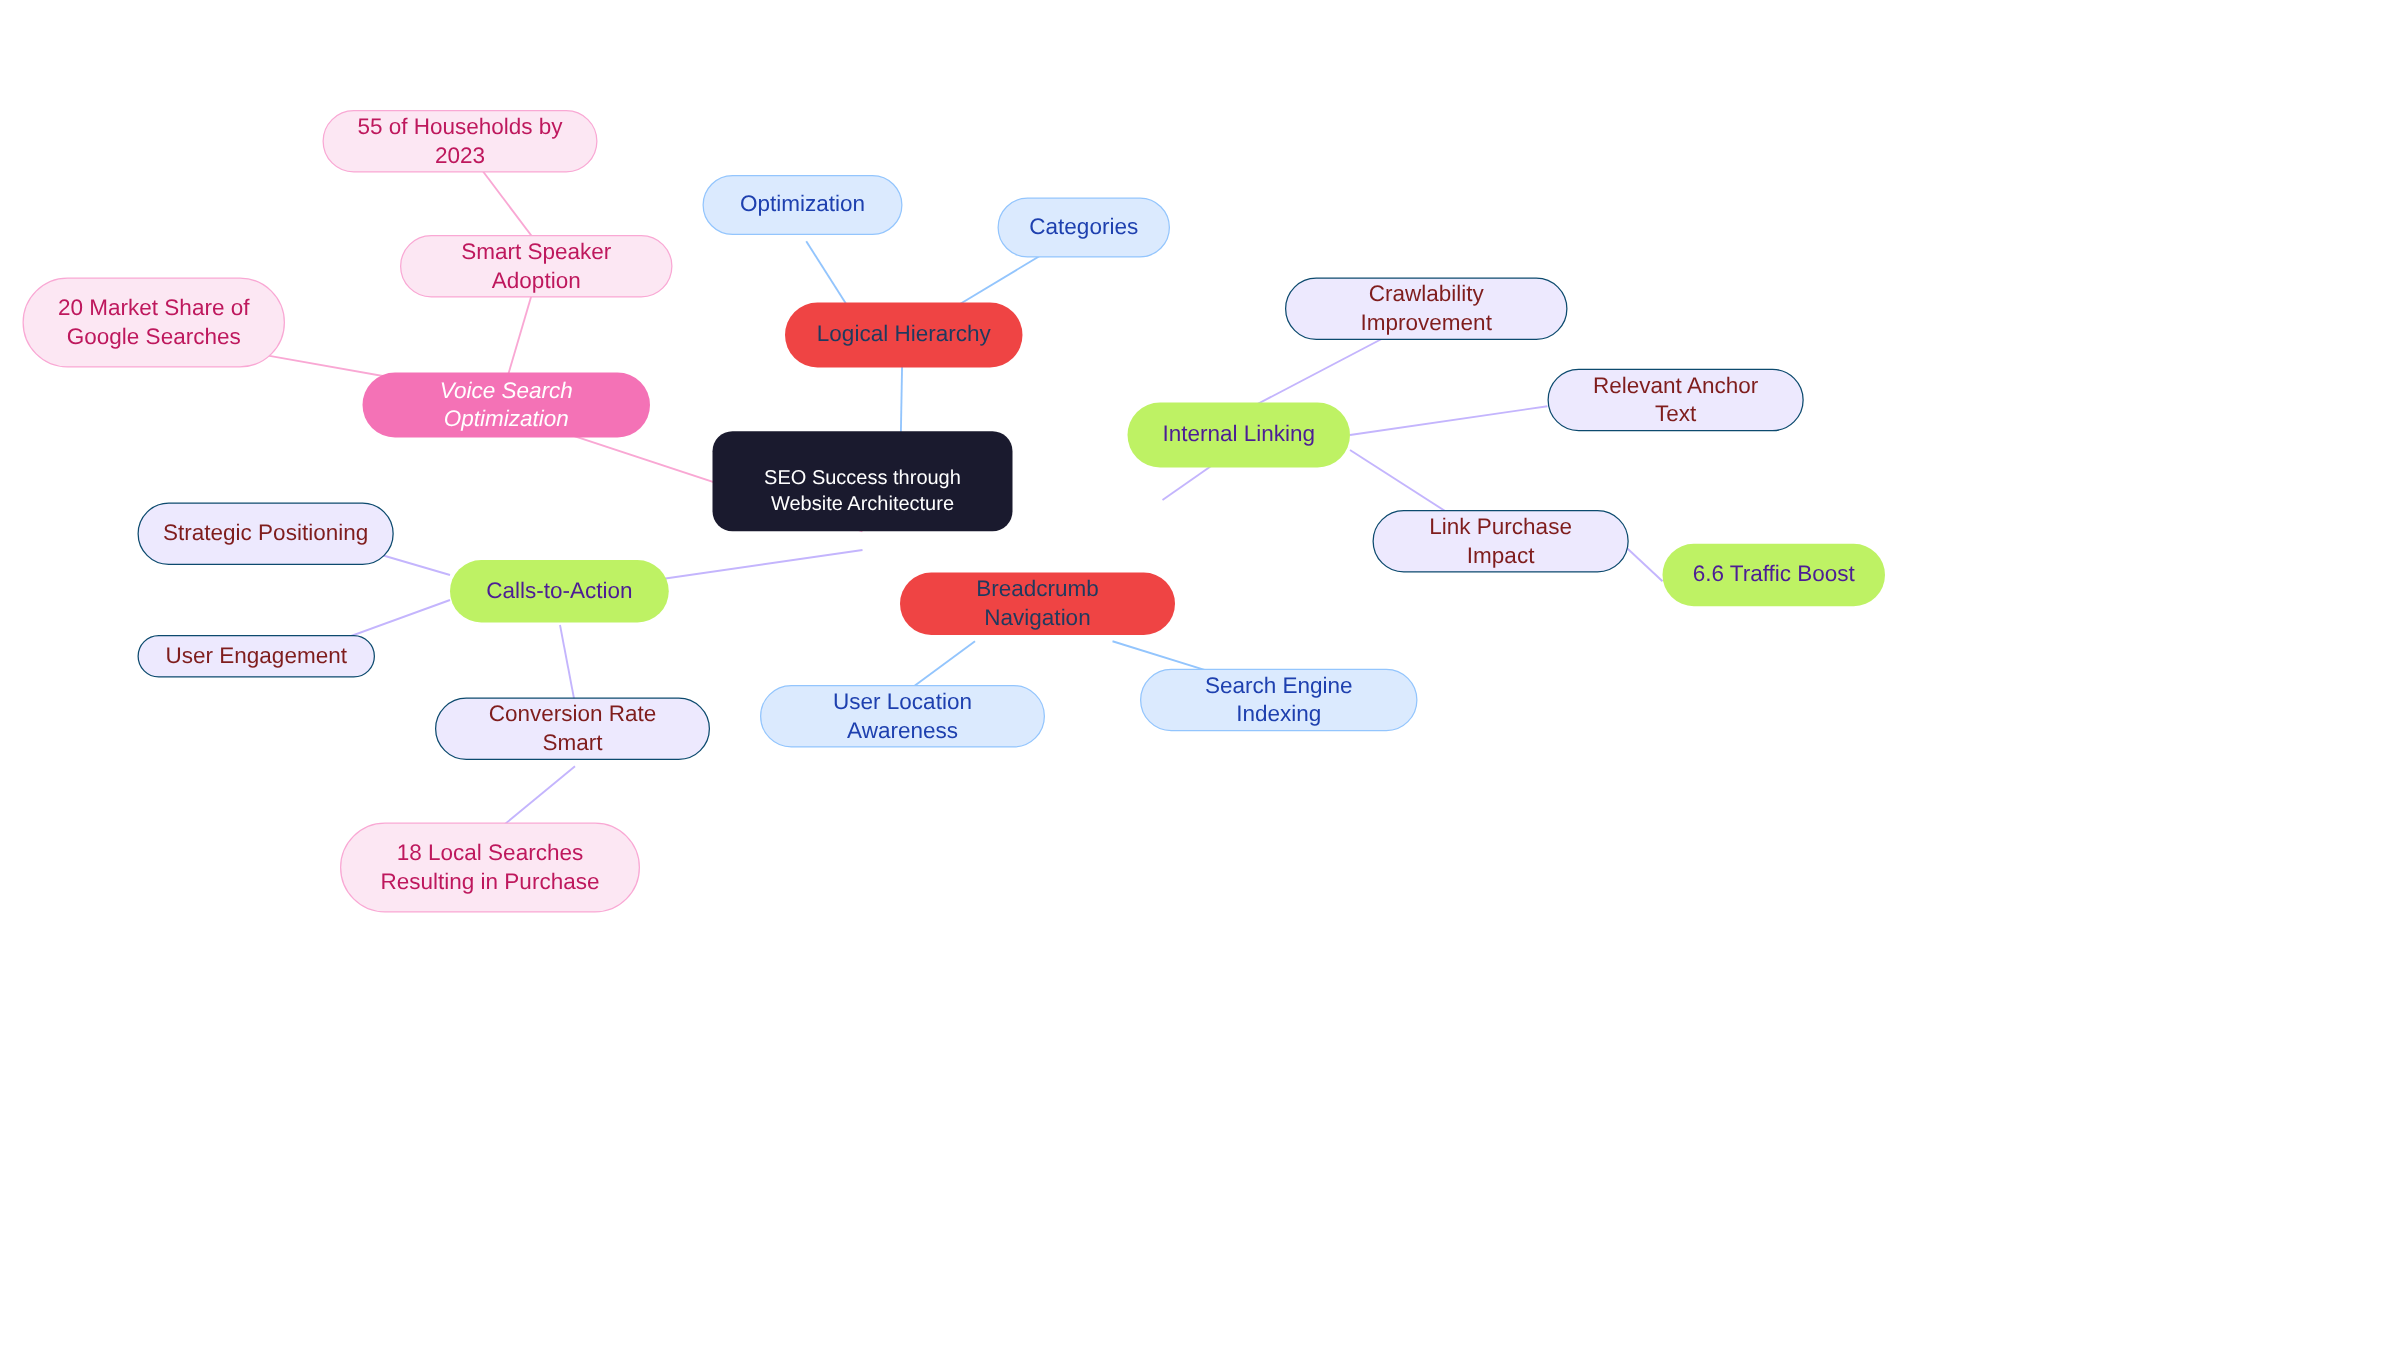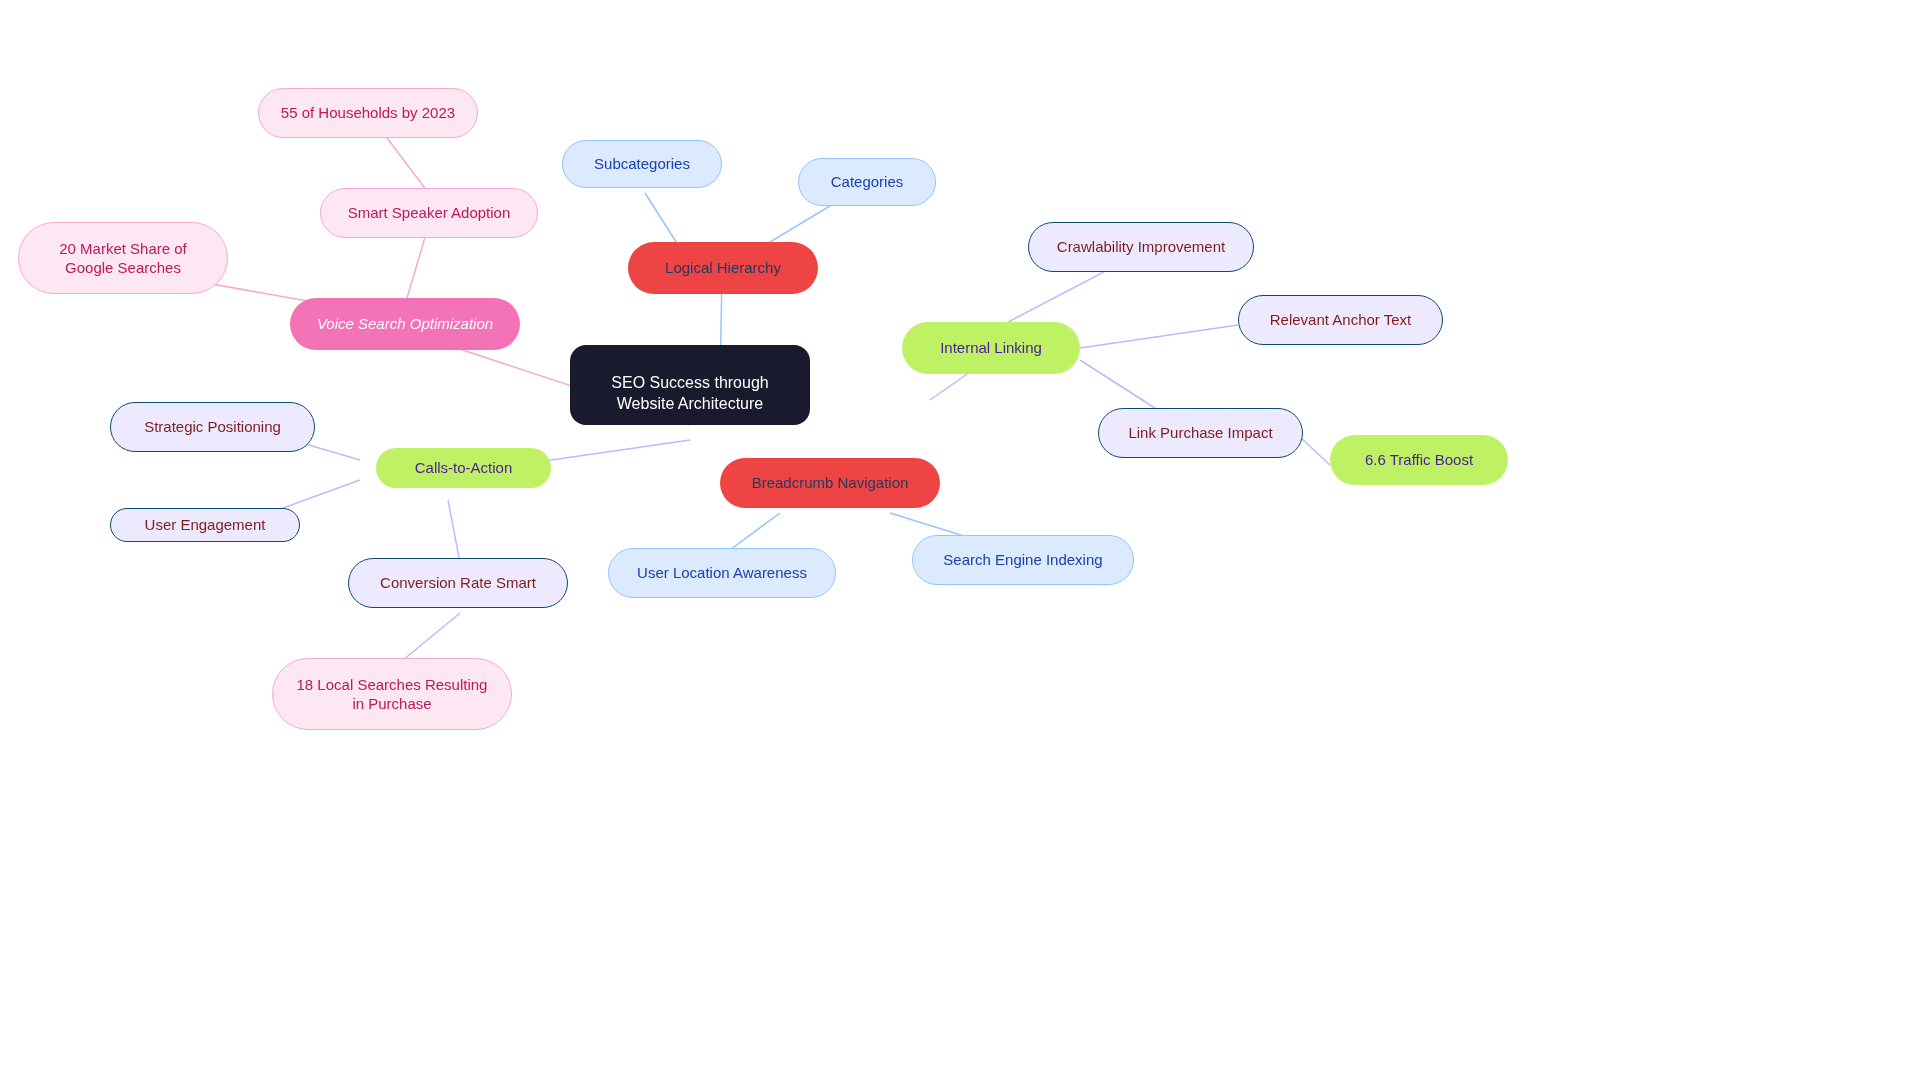--- a/index.html
+++ b/index.html
@@ -17,21 +17,21 @@
       width: 1920px;
       height: 1083px;
     }
     .node {
       position: absolute;
       border-radius: 50px;
       display: flex;
       align-items: center;
       justify-content: center;
       text-align: center;
-      font-size: 15px;
+      font-size: 18px;
       font-weight: 400;
       padding: 10px 18px;
       line-height: 1.3;
     }
     .node-center {
       background: #1a1a2e;
       color: #ffffff;
       font-size: 16px;
       font-weight: 500;
       border-radius: 16px;
@@ -124,21 +124,21 @@
 </div>
 
 <div class="node node-pink-light" style="left:258px; top:88px; width:220px; height:50px;">
   <span>55 of Households by 2023</span>
 </div>
 
 <div class="node node-pink-light" style="left:18px; top:222px; width:210px; height:72px;">
   <span>20 Market Share of Google Searches</span>
 </div>
 
-<div class="node node-purple-dark" style="left:376px; top:448px; width:175px; height:40px;">
+<div class="node node-purple-dark" style="left:360px; top:448px; width:175px; height:50px;">
   <span>Calls-to-Action</span>
 </div>
 
 <div class="node node-purple-light" style="left:110px; top:390px; width:205px; height:50px;margin-top:12px;">
   <span>Strategic Positioning</span>
 </div>
 
 <div class="node node-purple-light" style="left:110px; top:508px; width:190px; height:34px;">
   <span>User Engagement</span>
 </div>
@@ -161,21 +161,21 @@
 
 <div class="node node-blue-light" style="left:912px; top:535px; width:222px; height:50px;">
   <span>Search Engine Indexing</span>
 </div>
 
 <div class="node node-blue-dark" style="left:628px; top:242px; width:190px; height:52px;">
   <span>Logical Hierarchy</span>
 </div>
 
 <div class="node node-blue-light" style="left:562px; top:140px; width:160px; height:48px;">
-  <span>Subcategories</span>
+  <span>Optimization</span>
 </div>
 
 <div class="node node-blue-light" style="left:798px; top:158px; width:138px; height:48px;">
   <span>Categories</span>
 </div>
 
 <div class="node node-purple-dark" style="left:902px; top:322px; width:178px; height:52px;">
   <span>Internal Linking</span>
 </div>
 

